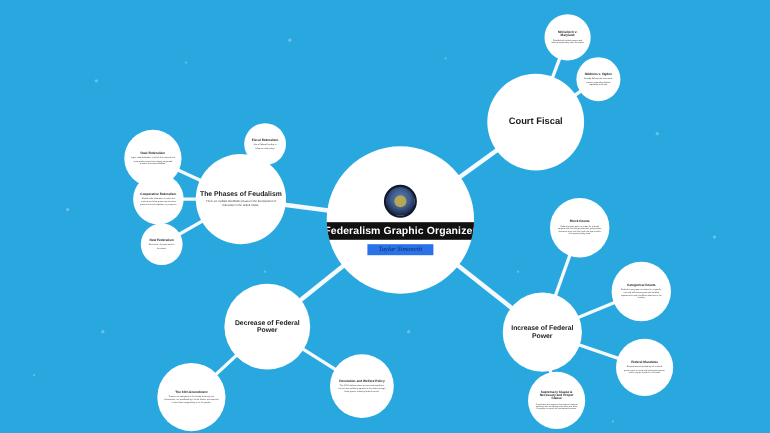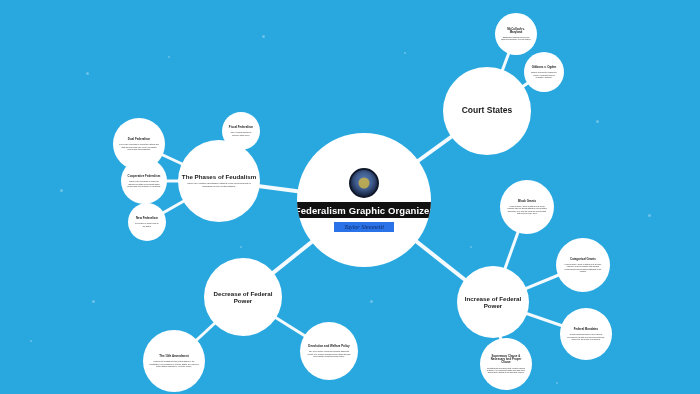--- a/index.html
+++ b/index.html
@@ -100,21 +100,21 @@
   <span class="dot" style="left:30px;top:340px;width:2px;height:2px;"></span>
   <span class="dot" style="left:470px;top:246px;width:2px;height:2px;"></span>
 
   <div class="node node-hub" id="hub">
     <span class="seal"></span>
     <span class="title-bar">Federalism Graphic Organizer</span>
     <span class="sig">Taylor Simonetti</span>
   </div>
 
   <div class="node" id="n-court">
-    <span class="branch-title">Court States</span>
+    <span class="branch-title">Court Fiscal</span>
   </div>
 
   <div class="node" id="n-phases">
     <span class="branch-title">The Phases of Feudalism</span>
     <span class="leaf-body">There are multiple identifiable phases in the development of federalism in the United States.</span>
   </div>
 
   <div class="node" id="n-decrease">
     <span class="branch-title">Decrease of Federal Power</span>
   </div>

